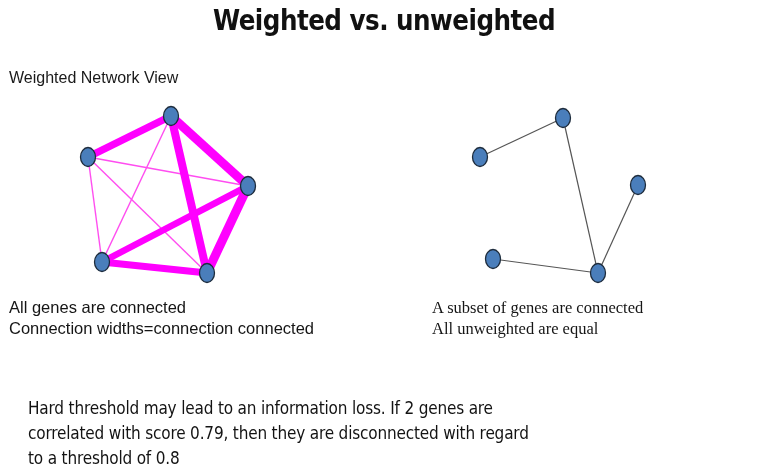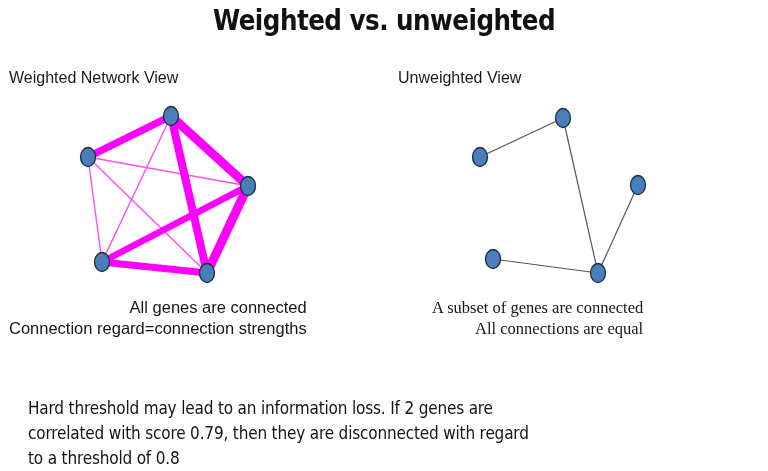--- a/index.html
+++ b/index.html
@@ -50,21 +50,20 @@
   #weighted-graph-svg { left: 0px; top: 0px; }
   #unweighted-graph-svg { left: 0px; top: 0px; }
 
   .caption-block {
     position: absolute;
     font-family: "Liberation Sans", sans-serif;
     font-size: 16.5px;
     line-height: 21px;
     color: #151515;
     white-space: nowrap;
-    text-align: right;
   }
   #weighted-caption  { left: 9px;   top: 297px; }
   #unweighted-caption{ left: 432px; top: 297px; font-family: Liberation Serif, serif; }
 
   #footnote {
     position: absolute;
     left: 28px;
     top: 396px;
     width: 700px;
     font-family: "DejaVu Sans", sans-serif;
@@ -79,21 +78,20 @@
 </style>
 </head>
 <body>
 
 <div id="slide">
 
   <div id="slide-title">Weighted vs. unweighted</div>
 
   <div class="panel-heading" id="weighted-heading">Weighted Network View</div>
 
-  <div class="panel-heading" id="unweighted-heading">Unweighted View</div>
 
   <svg class="graph-svg" id="weighted-graph-svg" width="768" height="471">
     <g id="weighted-edges">
         <line x1="88" y1="157" x2="171" y2="116" stroke="#ff00ff" stroke-width="7.5" stroke-linecap="butt"></line>
         <line x1="88" y1="157" x2="248" y2="186" stroke="#ff4df0" stroke-width="1.4" stroke-linecap="butt"></line>
         <line x1="88" y1="157" x2="102" y2="262" stroke="#ff4df0" stroke-width="1.4" stroke-linecap="butt"></line>
         <line x1="88" y1="157" x2="207" y2="273" stroke="#ff4df0" stroke-width="1.4" stroke-linecap="butt"></line>
         <line x1="171" y1="116" x2="248" y2="186" stroke="#ff00ff" stroke-width="9" stroke-linecap="butt"></line>
         <line x1="171" y1="116" x2="207" y2="273" stroke="#ff00ff" stroke-width="8" stroke-linecap="butt"></line>
         <line x1="171" y1="116" x2="102" y2="262" stroke="#ff4df0" stroke-width="1.4" stroke-linecap="butt"></line>
@@ -121,26 +119,26 @@
         <ellipse cx="480" cy="157" rx="7.5" ry="9.5" fill="#4a7ebb" stroke="#1f2d3d" stroke-width="1.3"></ellipse>
         <ellipse cx="563" cy="118" rx="7.5" ry="9.5" fill="#4a7ebb" stroke="#1f2d3d" stroke-width="1.3"></ellipse>
         <ellipse cx="638" cy="185" rx="7.5" ry="9.5" fill="#4a7ebb" stroke="#1f2d3d" stroke-width="1.3"></ellipse>
         <ellipse cx="493" cy="259" rx="7.5" ry="9.5" fill="#4a7ebb" stroke="#1f2d3d" stroke-width="1.3"></ellipse>
         <ellipse cx="598" cy="273" rx="7.5" ry="9.5" fill="#4a7ebb" stroke="#1f2d3d" stroke-width="1.3"></ellipse>
       </g>
   </svg>
 
   <div class="caption-block" id="weighted-caption">
     <div>All genes are connected</div>
-    <div>Connection regard=connection strengths</div>
+    <div>Connection widths=connection connected</div>
   </div>
 
   <div class="caption-block" id="unweighted-caption">
     <div>A subset of genes are connected</div>
-    <div>All connections are equal</div>
+    <div>All unweighted are equal</div>
   </div>
 
   <div id="footnote">
     <div>Hard threshold may lead to an information loss. If 2 genes are</div>
     <div>correlated with score 0.79, then they are disconnected with regard</div>
     <div>to a threshold of 0.8</div>
   </div>
 
 </div>
 

